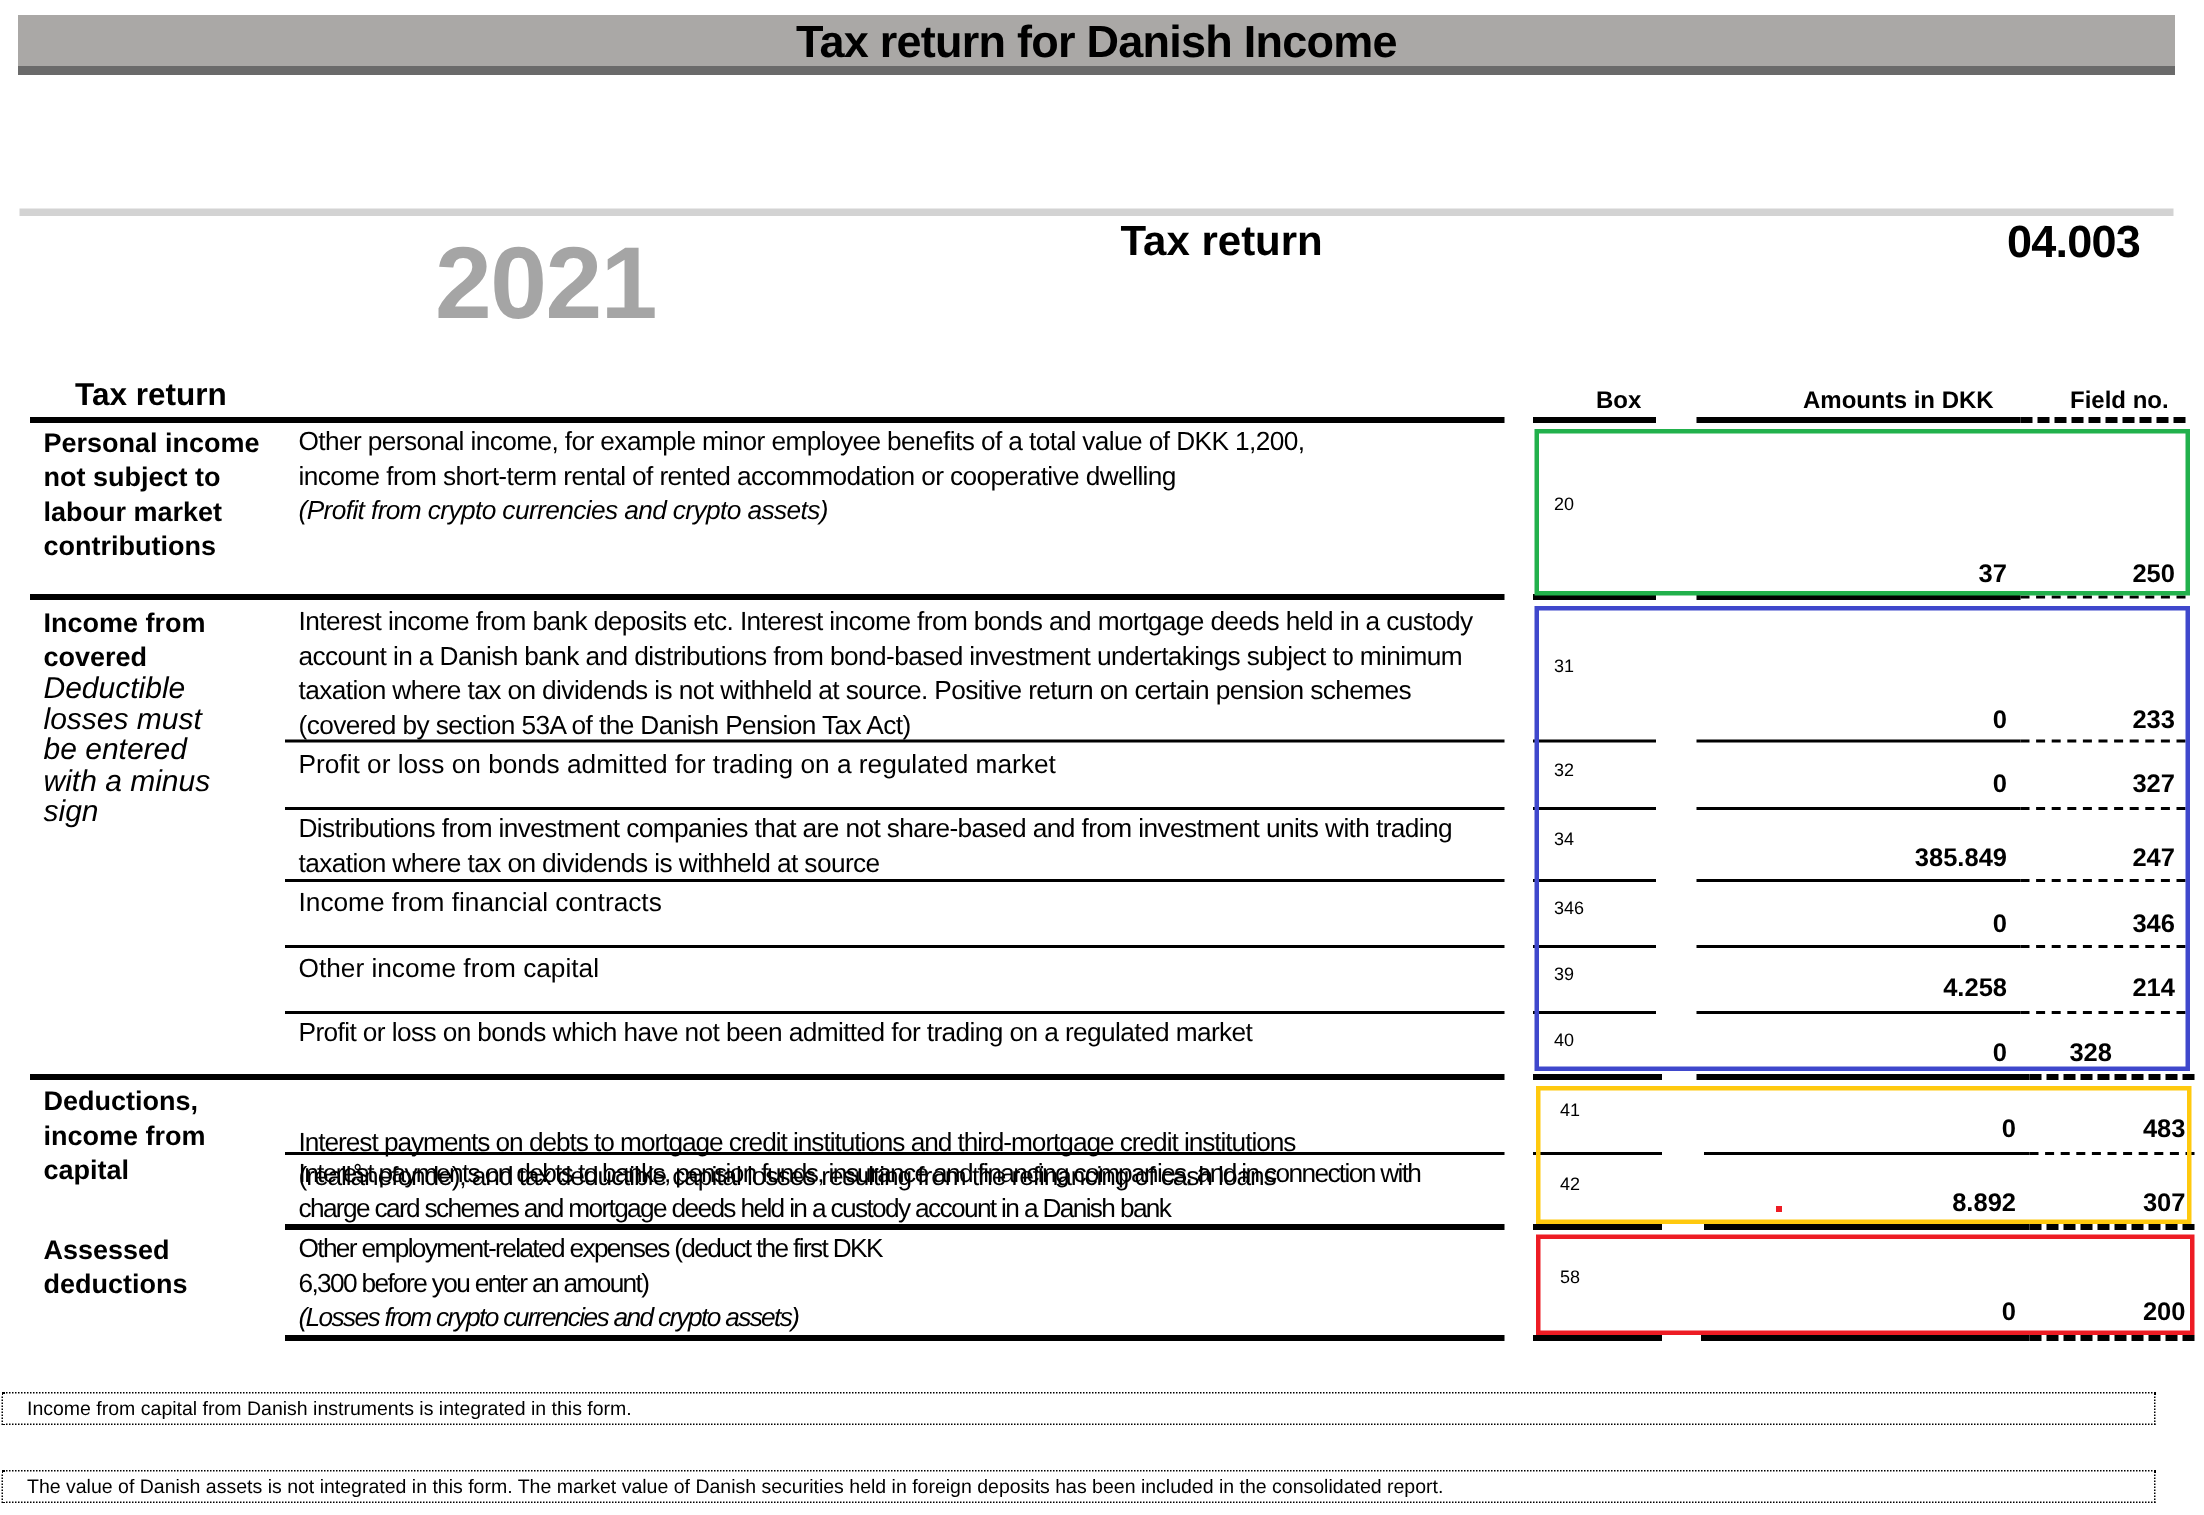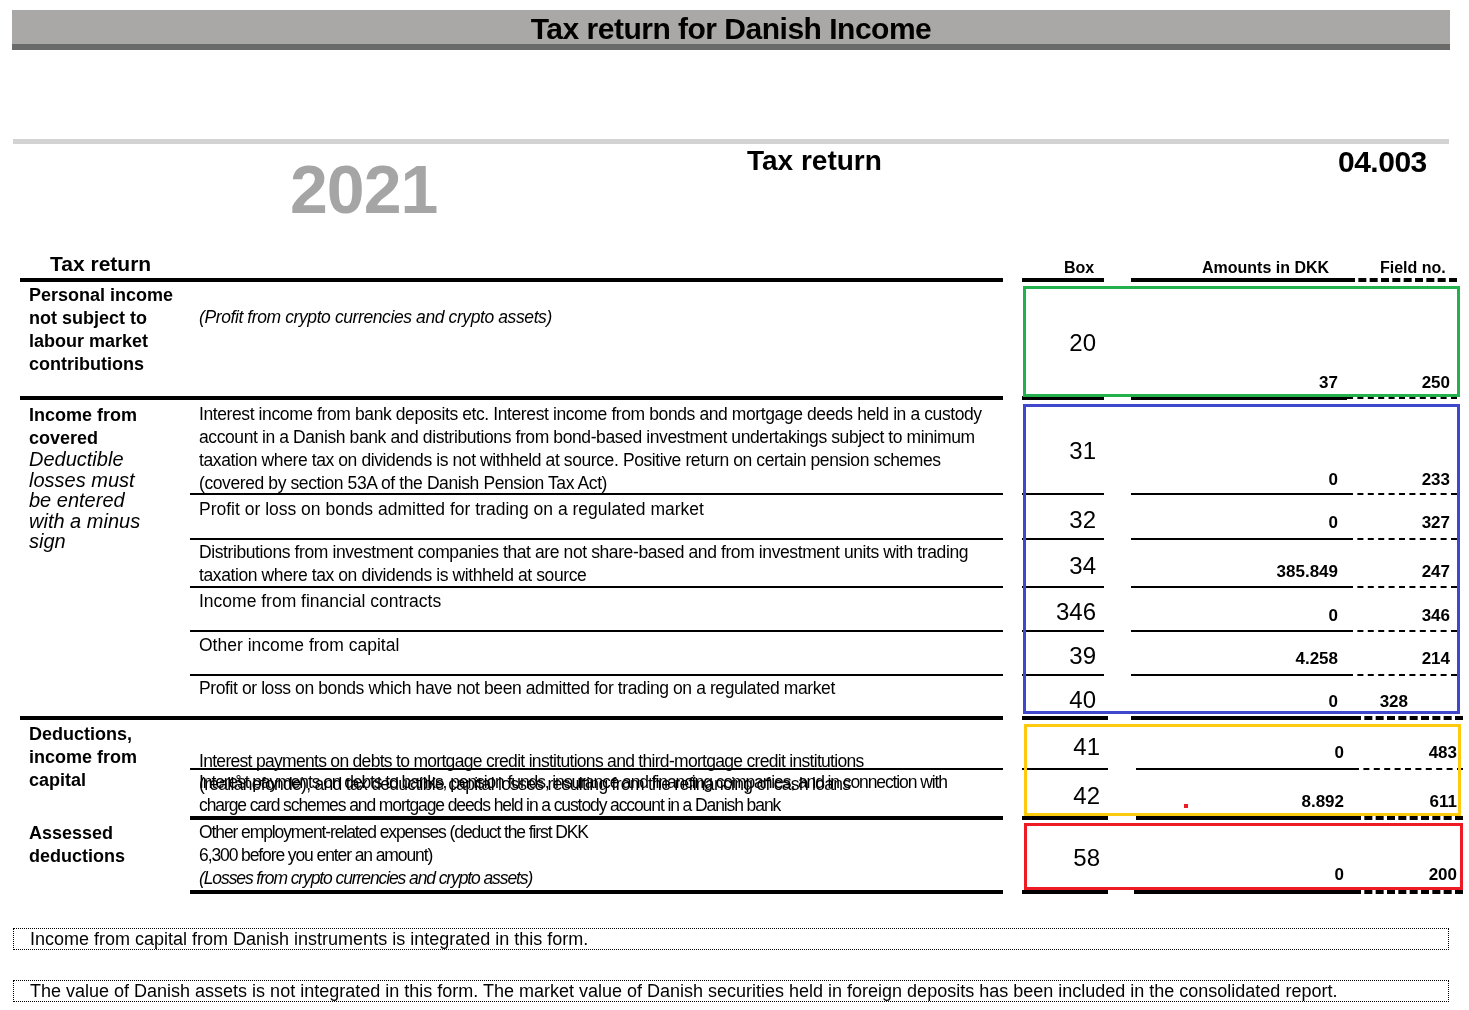--- a/index.html
+++ b/index.html
@@ -13,25 +13,25 @@
   .formno { left:1338px; top:145px; font-size:30px; font-weight:bold; letter-spacing:-0.5px; }
   .section-head { left:50px; top:252px; font-size:21px; font-weight:bold; }
   .col-head { font-size:16px; font-weight:bold; top:259px; }
   .hline { background:#000; }
   .hline-dash { border-top:2px dashed #000; height:0; }
   .hline-dash-thick { border-top:4px dashed #000; height:0; }
   .cat { left:29px; font-size:18px; font-weight:bold; line-height:23px; }
   .cat-note { left:29px; font-size:20px; font-style:italic; line-height:20.5px; }
   .desc { left:199px; font-size:17.5px; line-height:23px; width:800px; letter-spacing:-0.4px; }
   .desc i { font-style:italic; }
-  .box { font-size:24px; text-align:right; width:60px; }
+  .box { font-size:12px; width:60px; }
   .amt { font-size:17px; font-weight:bold; text-align:right; width:200px; }
   .fld { font-size:17px; font-weight:bold; text-align:right; width:60px; }
   .hl { border:3px solid; box-sizing:border-box; }
-  .note-box { left:13px; width:1436px; border:1px dotted #000; box-sizing:border-box; font-size:18px; padding-left:16px; line-height:20px; height:22px; }
+  .note-box { left:1px; width:1436px; border:1px dotted #000; box-sizing:border-box; font-size:13px; padding-left:16px; line-height:20px; height:22px; }
 </style>
 </head>
 <body>
 
 <div class="abs title-bar">
   <span>Tax return for Danish Income</span>
 </div>
 <div class="abs sep-line"></div>
 <div class="abs year">2021</div>
 <div class="abs subtitle">Tax return</div>
@@ -98,21 +98,21 @@
 <div class="abs hline" style="left:1134px; top:890px; width:219px; height:4px;"></div>
 <div class="abs hline-dash-thick" style="left:1353px; top:890px; width:110px;"></div>
 
 <div class="abs cat" style="top:284px; width:160px;">Personal income not subject to labour market contributions</div>
 <div class="abs cat" style="top:404px; width:140px;">Income from covered</div>
 <div class="abs cat-note" style="top:449px; width:125px;">Deductible losses must be entered with a minus sign</div>
 <div class="abs cat" style="top:723px; width:140px;">Deductions, income from capital</div>
 <div class="abs cat" style="top:822px; width:140px;">Assessed deductions</div>
 
 <div class="abs desc" style="top:283px; width:700px;">
-  <br>
+  <span>Other personal income, for example minor employee benefits of a total value of DKK 1,200, income from short-term rental of rented accommodation or cooperative dwelling</span><br>
   <i>(Profit from crypto currencies and crypto assets)</i>
 </div>
 <div class="abs desc" style="top:403px; width:795px;">Interest income from bank deposits etc. Interest income from bonds and mortgage deeds held in a custody account in a Danish bank and distributions from bond-based investment undertakings subject to minimum taxation where tax on dividends is not withheld at source. Positive return on certain pension schemes (covered by section 53A of the Danish Pension Tax Act)</div>
 <div class="abs desc" style="top:498px; letter-spacing:0;">Profit or loss on bonds admitted for trading on a regulated market</div>
 <div class="abs desc" style="top:541px; width:790px;">Distributions from investment companies that are not share-based and from investment units with trading taxation where tax on dividends is withheld at source</div>
 <div class="abs desc" style="top:590px; letter-spacing:0;">Income from financial contracts</div>
 <div class="abs desc" style="top:634px; letter-spacing:0;">Other income from capital</div>
 <div class="abs desc" style="top:677px;">Profit or loss on bonds which have not been admitted for trading on a regulated market</div>
 <div class="abs desc" style="top:722px; width:760px; letter-spacing:-0.7px;margin-top:28px;">Interest payments on debts to mortgage credit institutions and third-mortgage credit institutions (reallånefonde), and tax deductible capital losses resulting from the refinancing of cash loans</div>
 <div class="abs desc" style="top:771px; width:790px; letter-spacing:-1.1px;">Interest payments on debts to banks, pension funds, insurance and financing companies, and in connection with charge card schemes and mortgage deeds held in a custody account in a Danish bank</div>
@@ -144,21 +144,21 @@
 <div class="abs amt" style="left:1144px; top:865px;">0</div>
 
 <div class="abs fld" style="left:1390px; top:373px;">250</div>
 <div class="abs fld" style="left:1390px; top:470px;">233</div>
 <div class="abs fld" style="left:1390px; top:513px;">327</div>
 <div class="abs fld" style="left:1390px; top:562px;">247</div>
 <div class="abs fld" style="left:1390px; top:606px;">346</div>
 <div class="abs fld" style="left:1390px; top:649px;">214</div>
 <div class="abs fld" style="left:1348px; top:692px;">328</div>
 <div class="abs fld" style="left:1397px; top:743px;">483</div>
-<div class="abs fld" style="left:1397px; top:792px;">611</div>
+<div class="abs fld" style="left:1397px; top:792px;">307</div>
 <div class="abs fld" style="left:1397px; top:865px;">200</div>
 
 <div class="abs" style="left:1184px; top:804px; width:4px; height:4px; background:#ed1c24;"></div>
 
 <div class="abs hl" style="left:1023px; top:286px; width:437px; height:111px; border-color:#22b14c;"></div>
 <div class="abs hl" style="left:1023px; top:404px; width:437px; height:310px; border-color:#3f48cc;"></div>
 <div class="abs hl" style="left:1024px; top:724px; width:437px; height:92px; border-color:#ffc90e;"></div>
 <div class="abs hl" style="left:1024px; top:823px; width:439px; height:67px; border-color:#ed1c24;"></div>
 
 <div class="abs note-box" style="top:928px;">Income from capital from Danish instruments is integrated in this form.</div>

